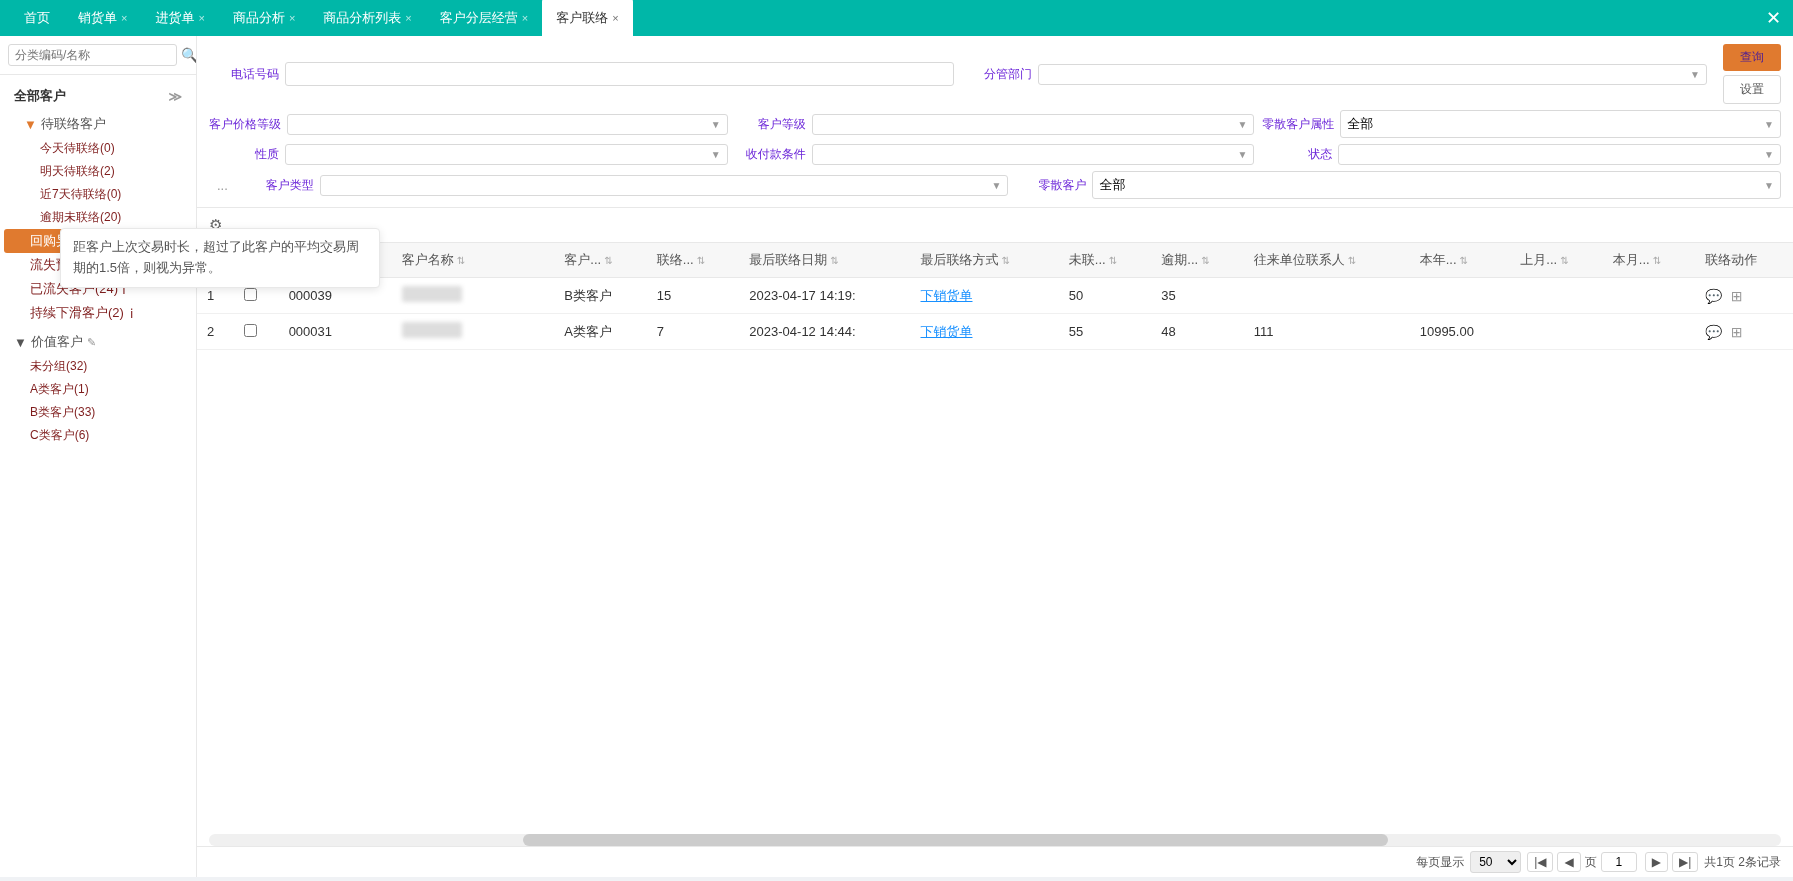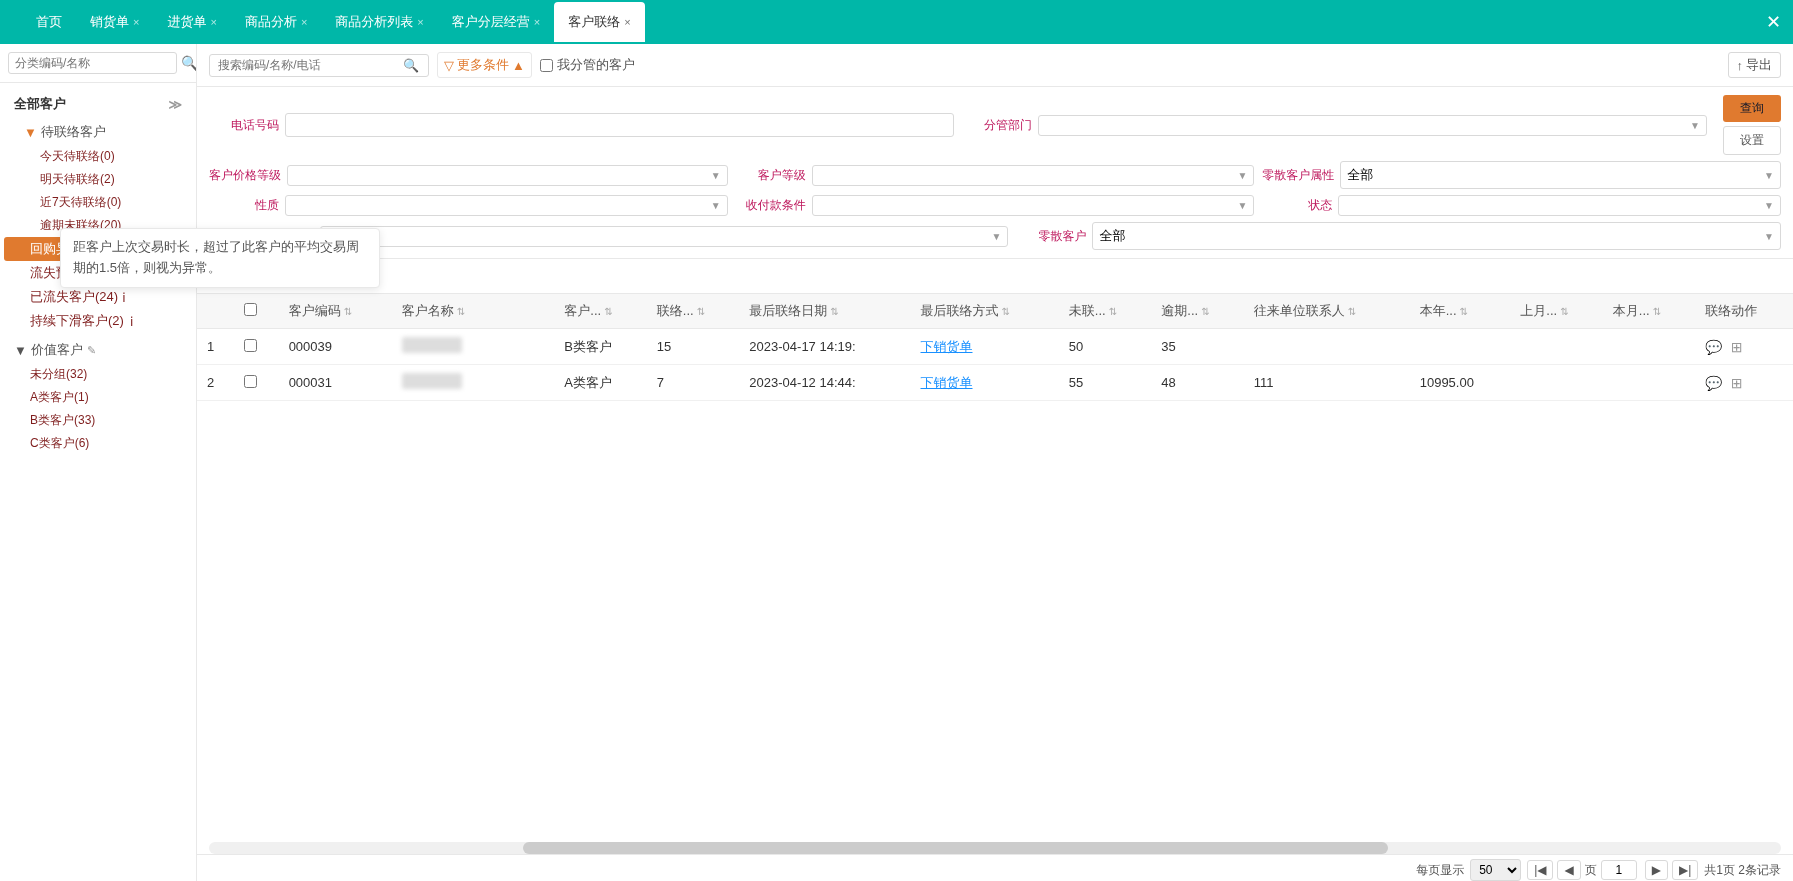--- a/index.html
+++ b/index.html
@@ -1,20 +1,20 @@
 <!DOCTYPE html>
 <html><head>
   <meta charset="utf-8">
   <style>
     * { box-sizing: border-box; margin: 0; padding: 0; font-family: "Microsoft YaHei", "SimHei", sans-serif; font-size: 13px; }
     body { background: #f0f2f5; overflow: hidden; width: 1793px; height: 881px; }
 
     
     .top-nav {
-      display: flex; align-items: center; background: #00b7a8; height: 44px; padding: 0 22px;
+      display: flex; align-items: center; background: #00b7a8; height: 36px; padding: 0 10px;
       position: relative;
     }
     .top-nav-item {
       color: #fff; padding: 0 14px; height: 40px; line-height: 40px; cursor: pointer;
       white-space: nowrap; font-size: 13px; position: relative;
     }
     .top-nav-item.active {
       background: #fff; color: #333; border-radius: 4px 4px 0 0;
     }
     .top-nav-item .close-x {
@@ -98,33 +98,33 @@
     .adv-filter {
       background: #fff; padding: 8px 12px; border-bottom: 1px solid #e8e8e8; flex-shrink: 0;
     }
     .adv-filter-row {
       display: flex; align-items: center; gap: 8px; margin-bottom: 6px;
     }
     .adv-filter-row:last-child { margin-bottom: 0; }
     .filter-field {
       display: flex; align-items: center; flex: 1; min-width: 0;
     }
-    .filter-label { color: #be185d; font-size: 12px; white-space: nowrap; margin-right: 6px; min-width: 70px; text-align: right; }
+    .filter-label { color: #6d28d9; font-size: 12px; white-space: nowrap; margin-right: 6px; min-width: 70px; text-align: right; }
     .filter-input {
       flex: 1; border: 1px solid #d9d9d9; border-radius: 3px; padding: 4px 6px; font-size: 12px; outline: none; min-width: 0;
     }
     .filter-select {
       flex: 1; border: 1px solid #d9d9d9; border-radius: 3px; padding: 4px 6px; font-size: 12px;
       display: flex; align-items: center; justify-content: space-between; cursor: pointer; min-width: 0;
       background: #fff;
     }
     .filter-select .chevron { color: #999; font-size: 10px; }
     .filter-actions { display: flex; flex-direction: column; gap: 4px; margin-left: 8px; }
     .btn-query {
-      background: #e07a2f; color: #0f172a; border: none; border-radius: 3px; padding: 5px 16px;
+      background: #e07a2f; color: #4c1d95; border: none; border-radius: 3px; padding: 5px 16px;
       cursor: pointer; font-size: 12px;
     }
     .btn-settings {
       background: #fff; color: #555; border: 1px solid #d9d9d9; border-radius: 3px; padding: 5px 16px;
       cursor: pointer; font-size: 12px;
     }
     .filter-more-dots { color: #999; margin: 0 8px; cursor: pointer; }
 
     
     .table-area {
@@ -266,39 +266,20 @@
         <div class="tree-child">未分组(32)</div>
         <div class="tree-child">A类客户(1)</div>
         <div class="tree-child">B类客户(33)</div>
         <div class="tree-child">C类客户(6)</div>
       </div>
     </div>
   </div>
 
   <div class="content-area">
 
-    <div class="filter-bar">
-      <div class="filter-search-wrap">
-        <input type="text" placeholder="搜索编码/名称/电话" style="">
-        <span class="s-icon">🔍</span>
-      </div>
-      <div class="more-filters-btn">
-        <span>▽</span>
-        <span>更多条件</span>
-        <span>▲</span>
-      </div>
-      <div class="my-customers-wrap">
-        <input type="checkbox" style="">
-        <span>我分管的客户</span>
-      </div>
-      <div class="export-btn">
-        <span>↑</span>
-        <span>导出</span>
-      </div>
-    </div>
 
     <div class="adv-filter">
 
       <div class="adv-filter-row">
         <div class="filter-field">
           <span class="filter-label">电话号码</span>
           <input class="filter-input" style="">
         </div>
         <div class="filter-field">
           <span class="filter-label">分管部门</span>

